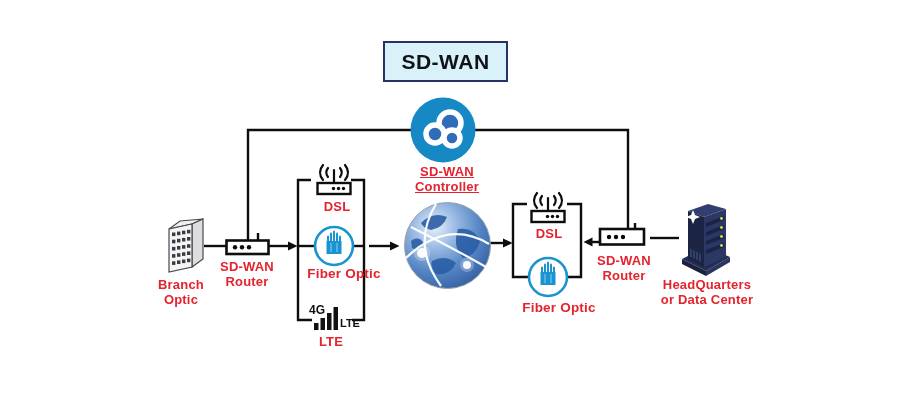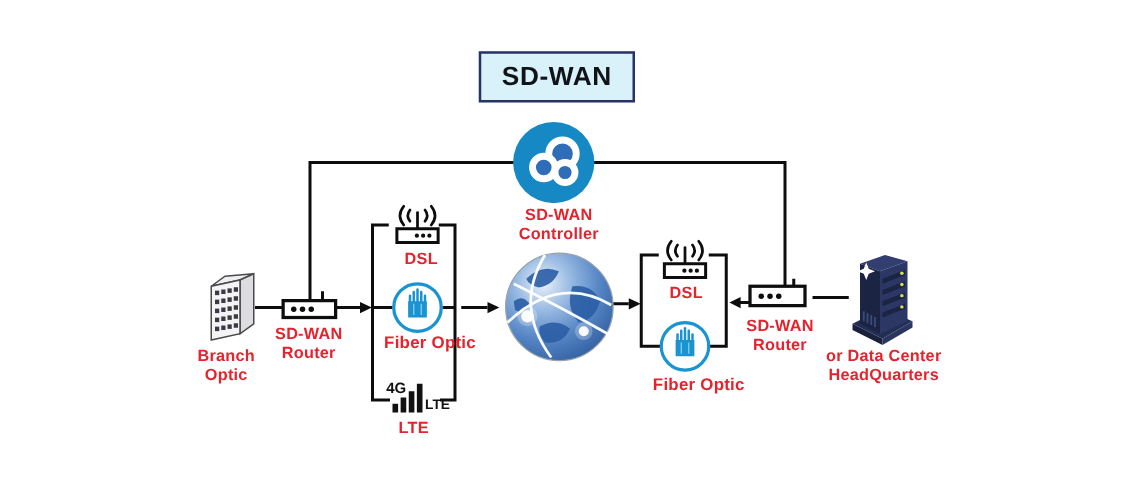--- a/index.html
+++ b/index.html
@@ -66,21 +66,21 @@
   <div class="node" style="left:410px;top:97px;">
     <svg width="66" height="66" viewBox="0 0 66 66">
       <circle cx="33" cy="33" r="32.5" fill="#1689c5"></circle>
       <g stroke="#ffffff" stroke-width="5.5" fill="#2f6db8">
         <circle cx="40" cy="26" r="11"></circle>
         <circle cx="25" cy="37" r="9"></circle>
         <circle cx="42" cy="41" r="8"></circle>
       </g>
     </svg>
   </div>
-  <div class="lbl" style="left:387px;top:164px;width:120px;">SD-WAN Controller</div>
+  <div class="lbl" style="left:387px;top:164px;width:120px;text-decoration:underline;">SD-WAN Controller</div>
 
   <div class="node" style="left:166px;top:215px;">
     <svg width="42" height="60" viewBox="0 0 42 60">
       <g stroke="#4a4a4a" stroke-width="1.2">
         <polygon points="3,14 14,6 37,4 26,9" fill="#efeff3"></polygon>
         <polygon points="26,9 37,4 37,44 26,52" fill="#dcdce1"></polygon>
         <polygon points="3,14 26,9 26,52 3,57" fill="#f4f4f6"></polygon>
       </g>
       <g fill="#3b3b43">
         <rect x="6" y="17.5" width="3.4" height="3.6"></rect>
@@ -278,17 +278,17 @@
         <path d="M15,50 V58"></path>
           <path d="M18,51.5 V59.5"></path>
           <path d="M21,53 V61"></path>
           <path d="M24,54.5 V62.5"></path>
       </g>
 
       <path d="M17,11 L19,16 L24,18 L19,20 L17,25 L15,20 L10,18 L15,16 Z" fill="#ffffff"></path>
     </svg>
   </div>
   <div class="lbl" style="left:654px;top:277px;width:106px;">
+    <div>HeadQuarters</div>
     <div>or Data Center</div>
-    <div>HeadQuarters</div>
   </div>
 
 </div>
 
 </body></html>

